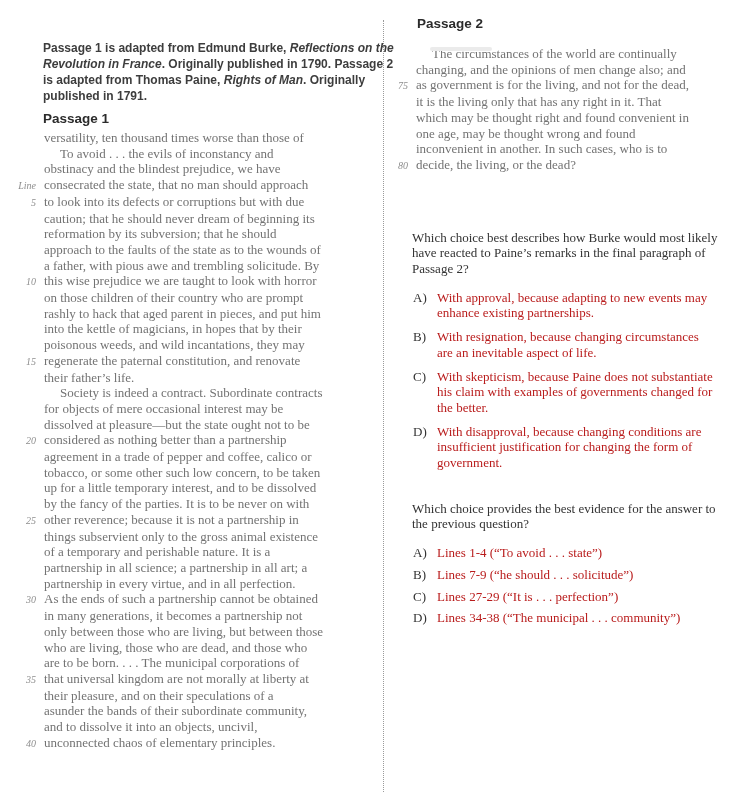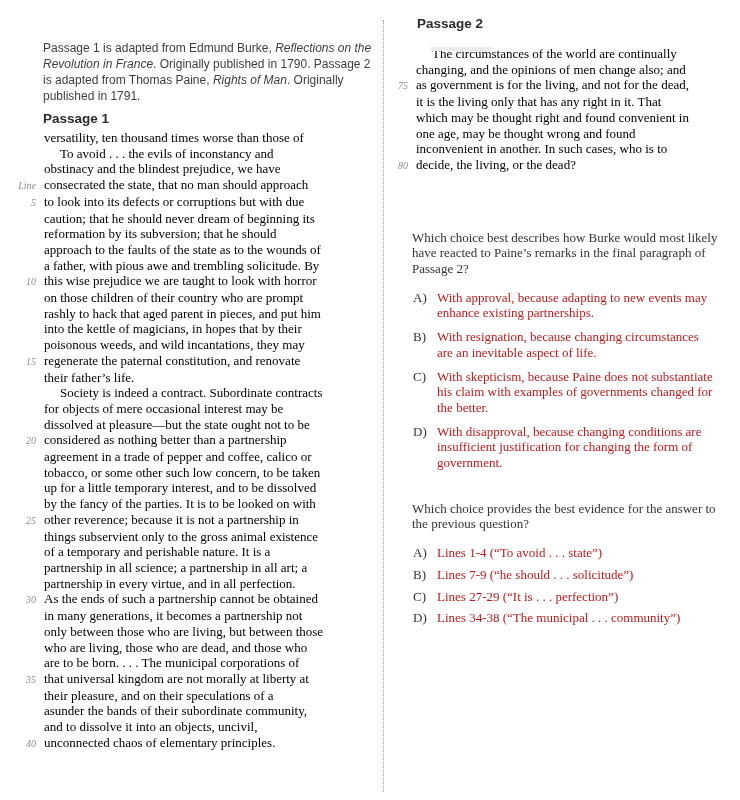--- a/index.html
+++ b/index.html
@@ -25,21 +25,21 @@
 
   
   .source-note {
     margin-left: 35px;
     width: 322px;
     font-family: "Liberation Sans", sans-serif;
     font-size: 12px;
     line-height: 16px;
     color: #3d3d3d;
   }
-  .sn-line { white-space: nowrap; }
+  .sn-line { white-space: nowrap; font-weight: bold; }
   .sn-line .italic { font-style: italic; }
 
   
   .passage-heading {
     margin: 6px 0 0 35px;
     font-family: "Liberation Sans", sans-serif;
     font-weight: bold;
     font-size: 13.5px;
     line-height: 17px;
     color: #2b2b2b;
@@ -58,21 +58,21 @@
   .lnum {
     flex: 0 0 28px;
     text-align: right;
     margin-right: 8px;
     font-style: italic;
     font-size: 10px;
     color: #8e8e8e;
   }
   .ltext {
     font-size: 13px;
-    color: #000000;
+    color: #737373;
   }
   .pline.indent .ltext { text-indent: 16px; }
 
   
   .artifact {
     position: absolute;
     left: 50px; top: 32px;
     width: 62px; height: 4px;
     background: #ebebeb;
     border-radius: 2px;
@@ -245,21 +245,21 @@
           <span class="ltext">tobacco, or some other such low concern, to be taken</span>
         </div>
 
         <div class="pline">
           <span class="lnum"></span>
           <span class="ltext">up for a little temporary interest, and to be dissolved</span>
         </div>
 
         <div class="pline">
           <span class="lnum"></span>
-          <span class="ltext">by the fancy of the parties. It is to be looked on with</span>
+          <span class="ltext">by the fancy of the parties. It is to be never on with</span>
         </div>
 
         <div class="pline">
           <span class="lnum">25</span>
           <span class="ltext">other reverence; because it is not a partnership in</span>
         </div>
 
         <div class="pline">
           <span class="lnum"></span>
           <span class="ltext">things subservient only to the gross animal existence</span>

